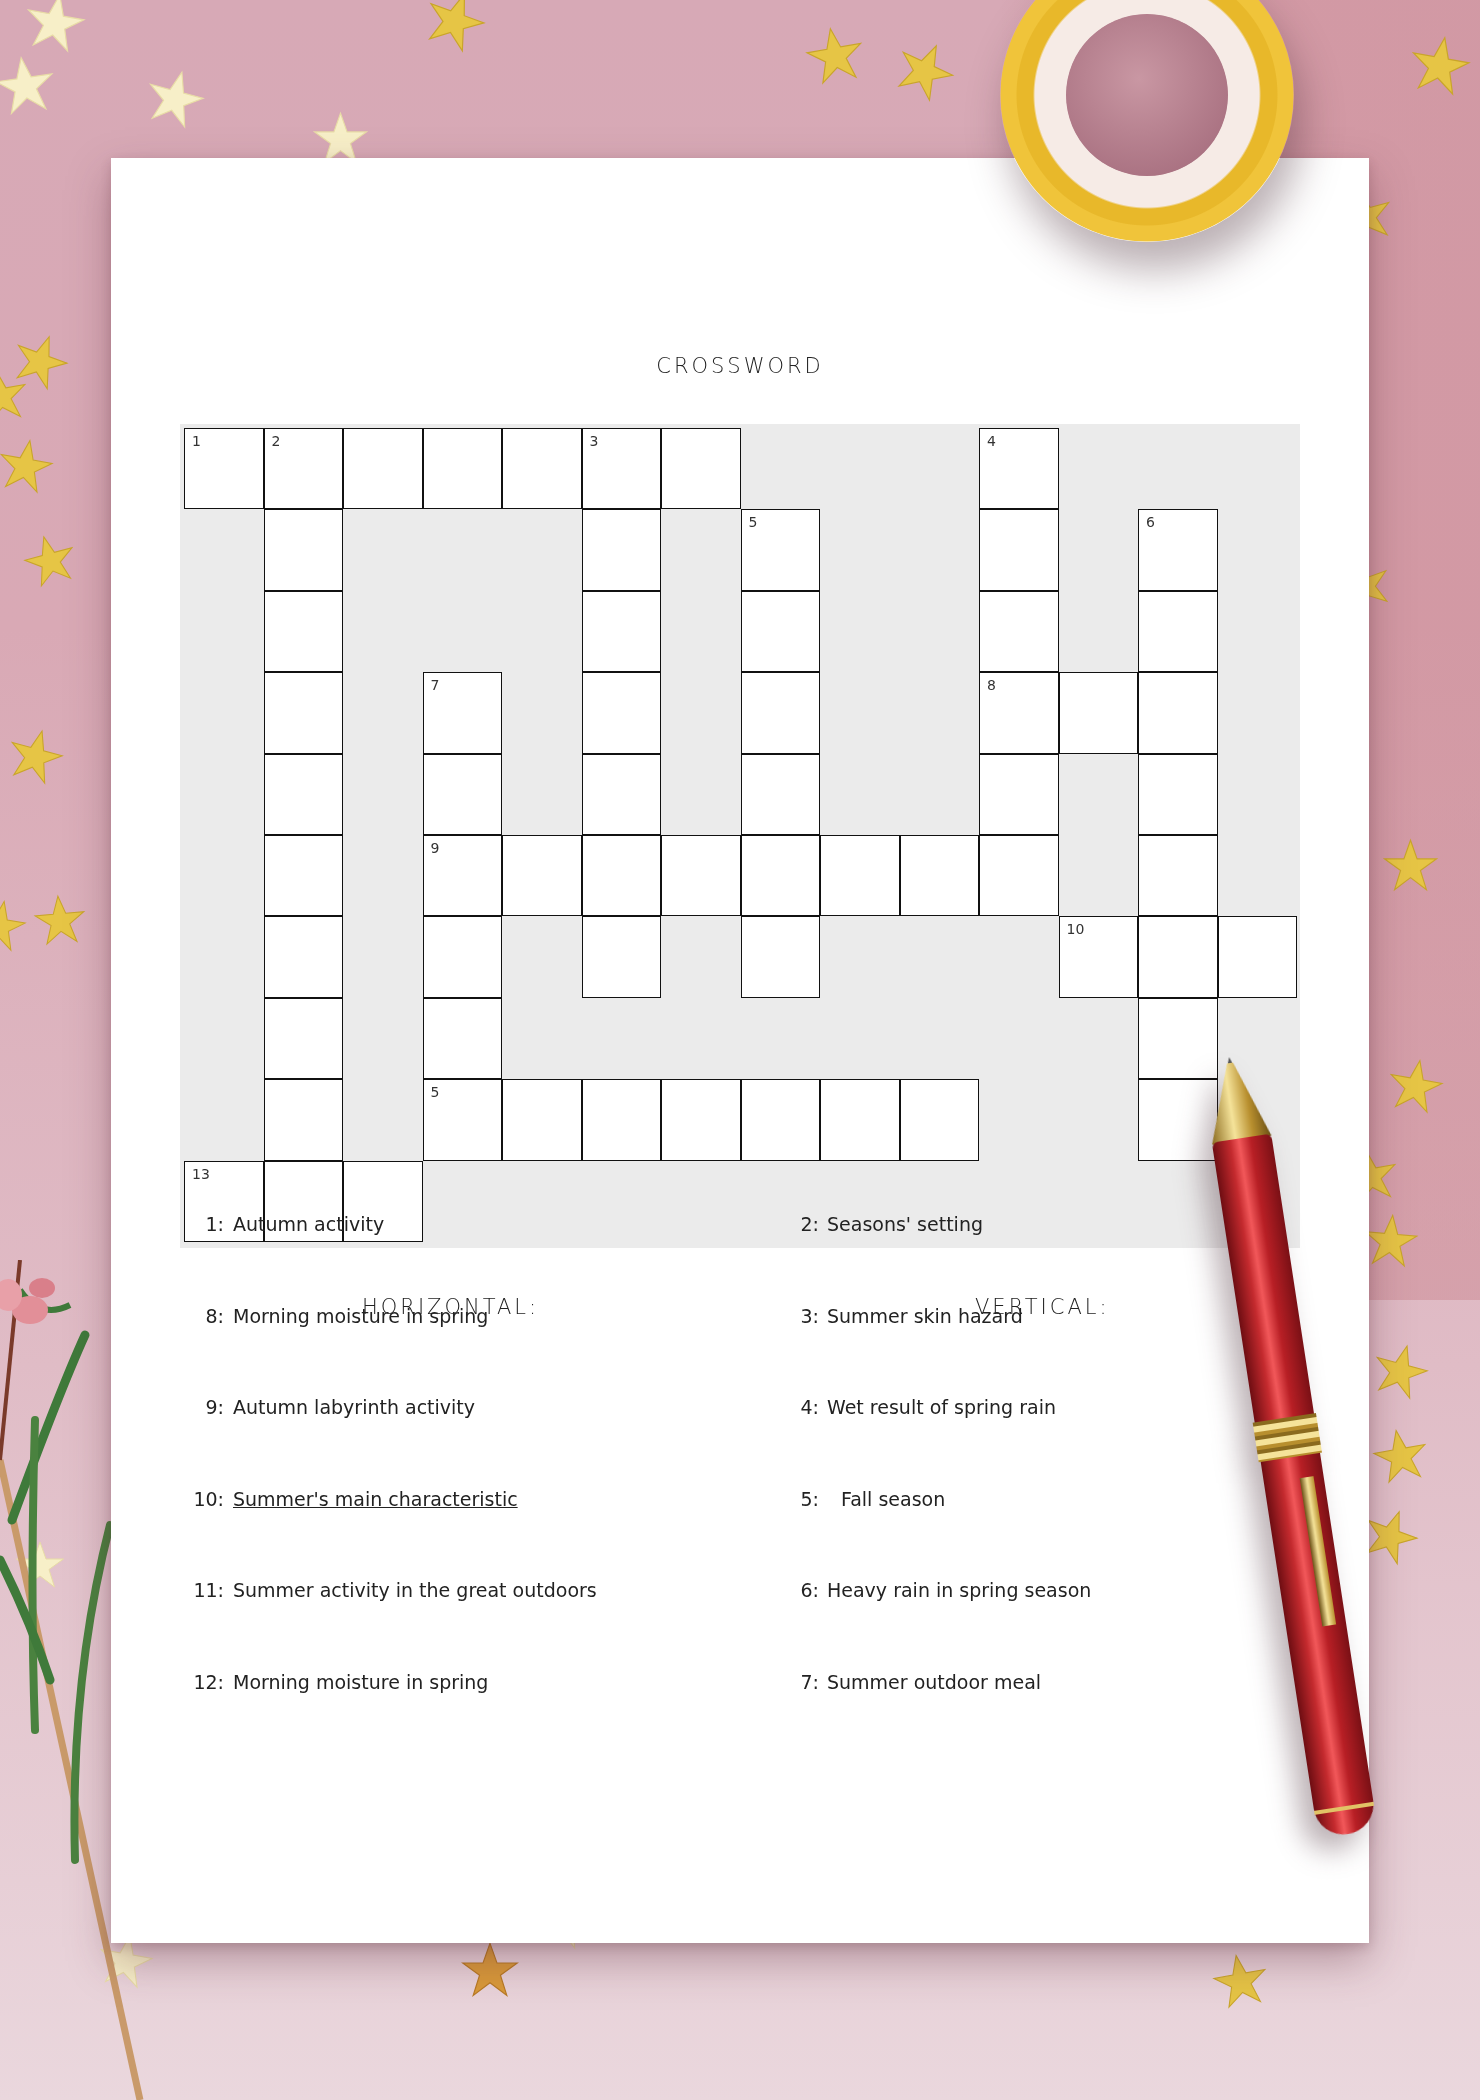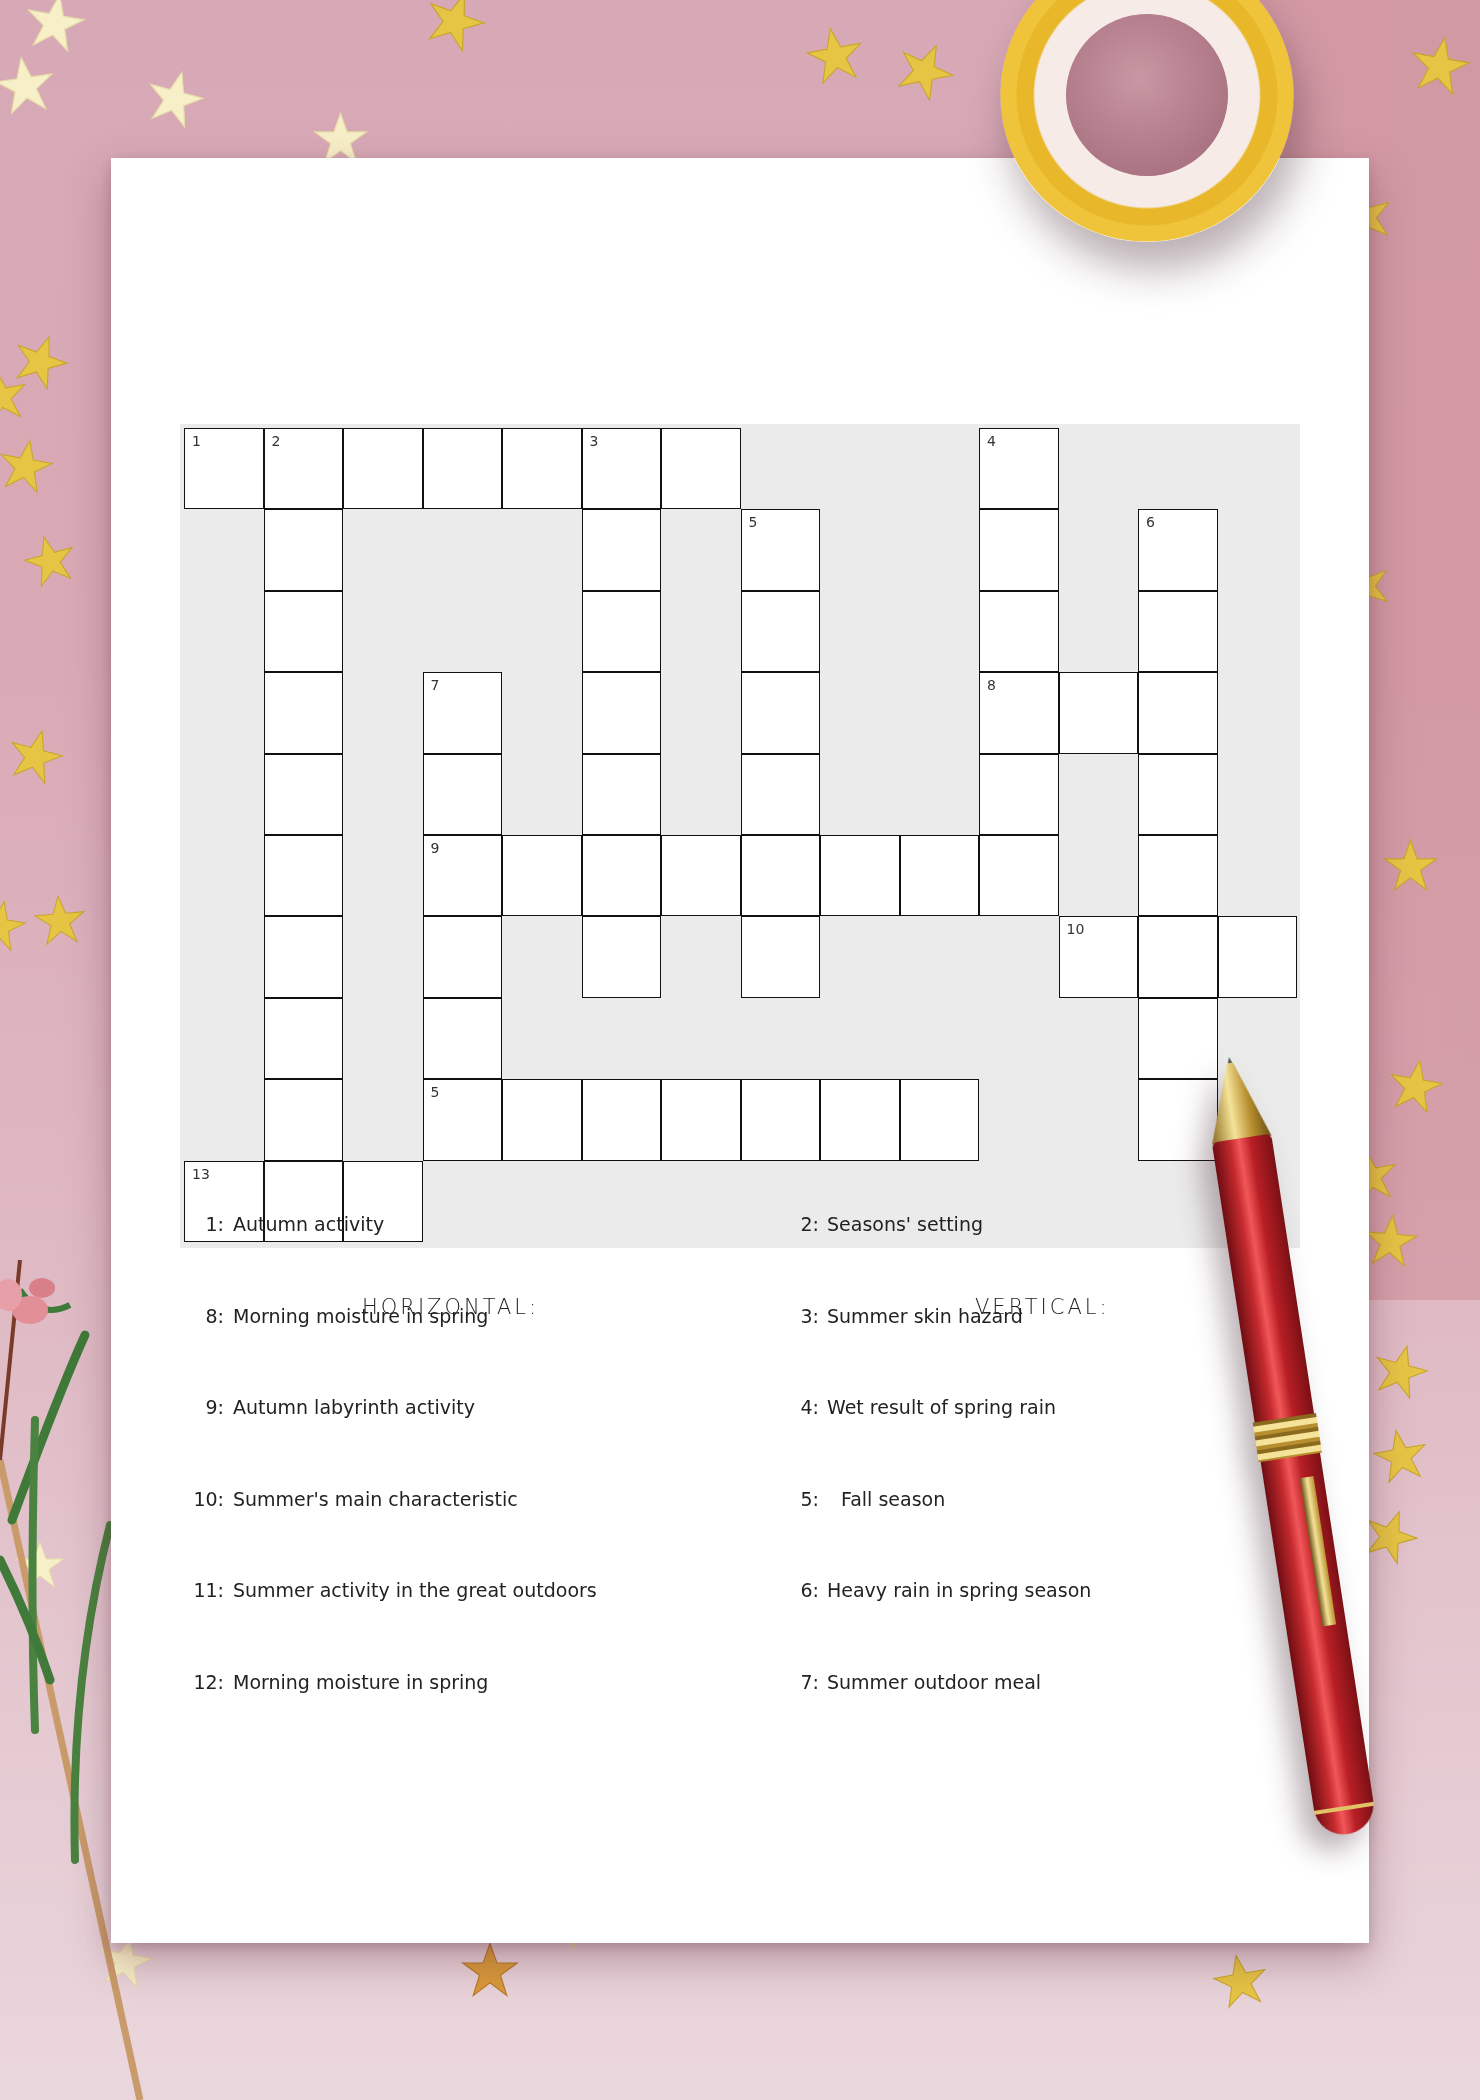--- a/index.html
+++ b/index.html
@@ -257,20 +257,21 @@
   <path d="M35 470 Q30 330 35 160" stroke="#4a823f" stroke-width="8" fill="none" stroke-linecap="round"></path>
   <path d="M75 600 Q70 420 110 265" stroke="#4a823f" stroke-width="8" fill="none" stroke-linecap="round"></path>
   <path d="M0 300 Q30 360 50 420" stroke="#3f7a3a" stroke-width="9" fill="none" stroke-linecap="round"></path>
   <path d="M20 30 Q40 60 70 45" stroke="#3f7a3a" stroke-width="6" fill="none"></path>
   <ellipse cx="30" cy="50" rx="18" ry="14" fill="#e28f98"></ellipse>
   <ellipse cx="8" cy="35" rx="14" ry="16" fill="#e8a0a8"></ellipse>
   <ellipse cx="42" cy="28" rx="13" ry="10" fill="#d97f8a"></ellipse>
 </svg>
 
 <div class="paper">
+  <div class="subtitle">CROSSWORD</div>
 
   <div class="grid-bg"></div>
   <div id="grid-cells">
       <div class="cell" style="left: 73px; top: 270px;">
         <span class="num">1</span>
       </div>
       <div class="cell" style="left: 152.5px; top: 270px;">
         <span class="num">2</span>
       </div>
       <div class="cell" style="left: 232px; top: 270px;"></div>
@@ -367,21 +368,21 @@
       <div class="clue" style="top: 1146.5px; left: 0px; width: 1px;">
         <span class="n" style="position: absolute; right: auto; left: 73px; width: 40px;">8:</span>
         <span class="t" style="left: 122px;">Morning moisture in spring</span>
       </div>
       <div class="clue" style="top: 1238px; left: 0px; width: 1px;">
         <span class="n" style="position: absolute; right: auto; left: 73px; width: 40px;">9:</span>
         <span class="t" style="left: 122px;">Autumn labyrinth activity</span>
       </div>
       <div class="clue" style="top: 1329.5px; left: 0px; width: 1px;">
         <span class="n" style="position: absolute; right: auto; left: 73px; width: 40px;">10:</span>
-        <span class="t" style="left: 122px;">Summer's main characteristic</span>
+        <span class="t" style="left: 122px; text-decoration: underline;">Summer's main characteristic</span>
       </div>
       <div class="clue" style="top: 1421px; left: 0px; width: 1px;">
         <span class="n" style="position: absolute; right: auto; left: 73px; width: 40px;">11:</span>
         <span class="t" style="left: 122px;">Summer activity in the great outdoors</span>
       </div>
       <div class="clue" style="top: 1512.5px; left: 0px; width: 1px;">
         <span class="n" style="position: absolute; right: auto; left: 73px; width: 40px;">12:</span>
         <span class="t" style="left: 122px;">Morning moisture in spring</span>
       </div>
     </div>

